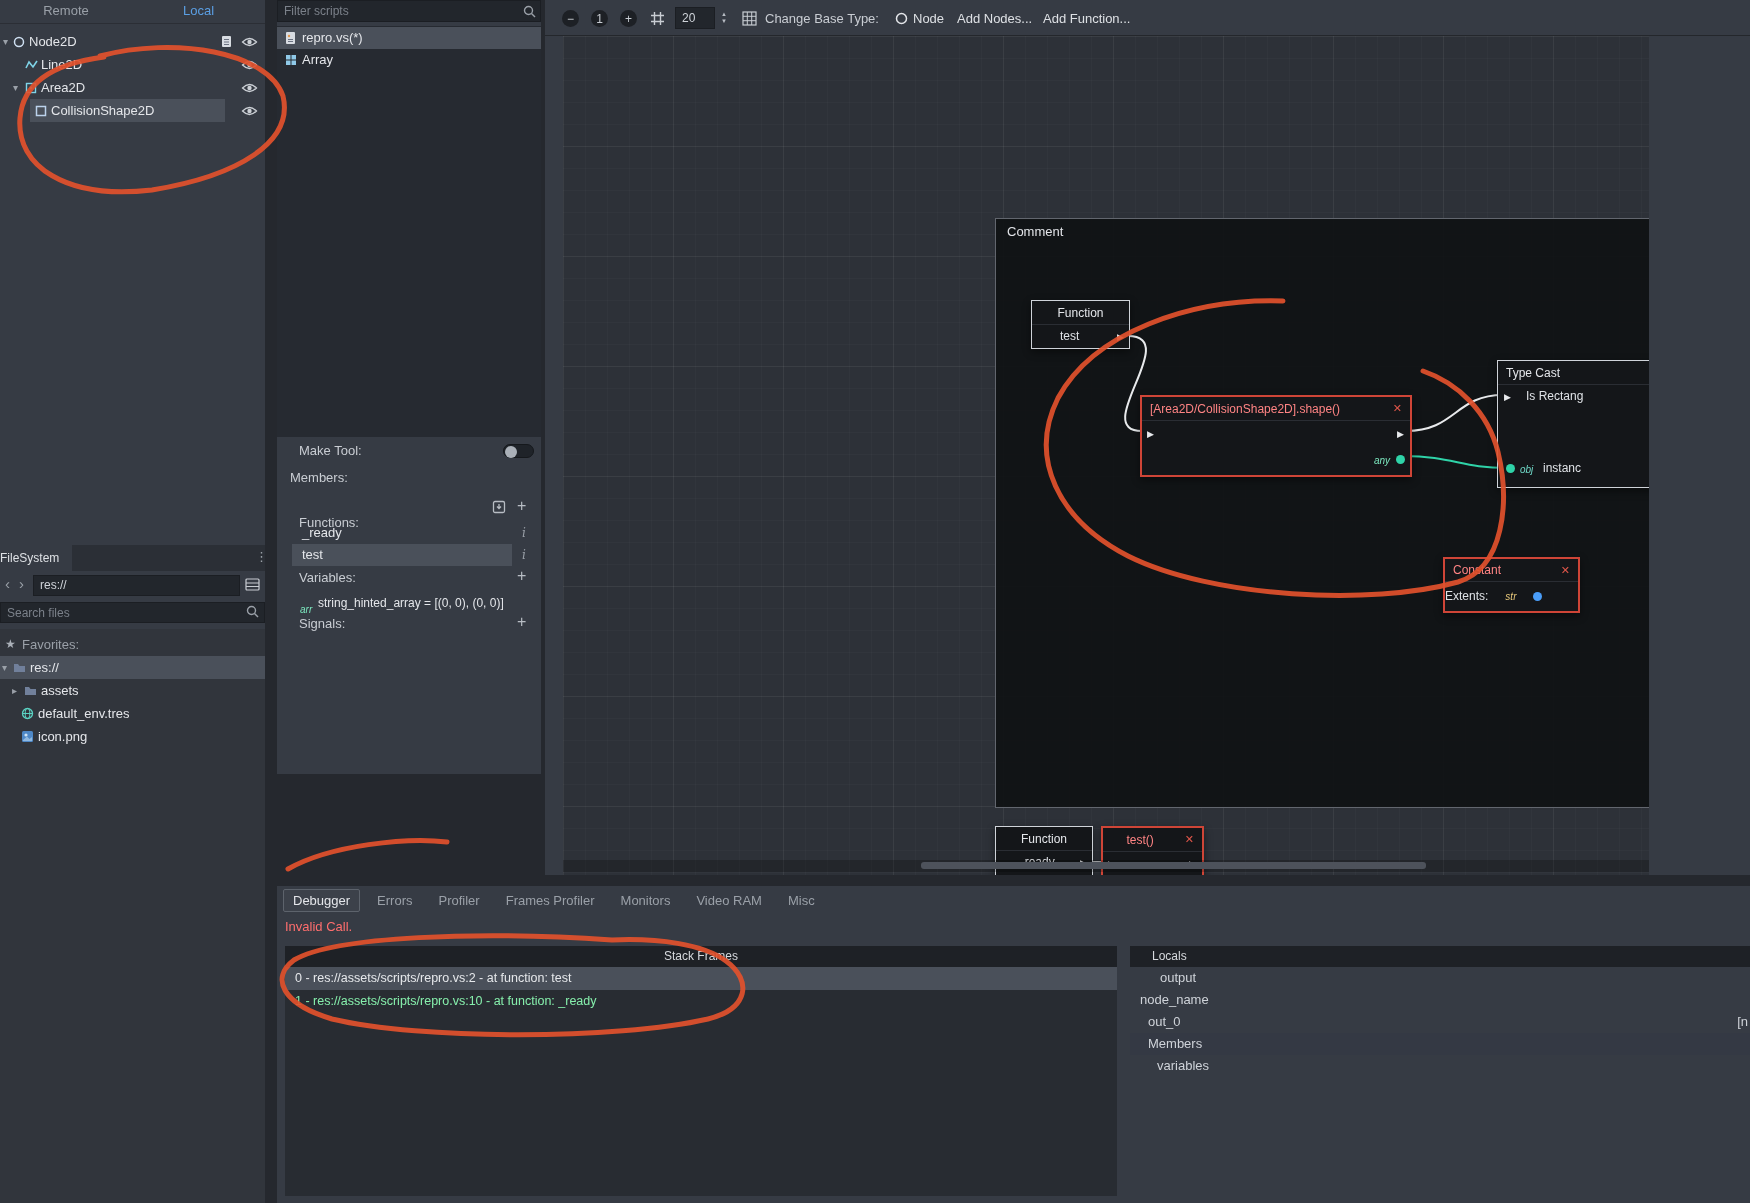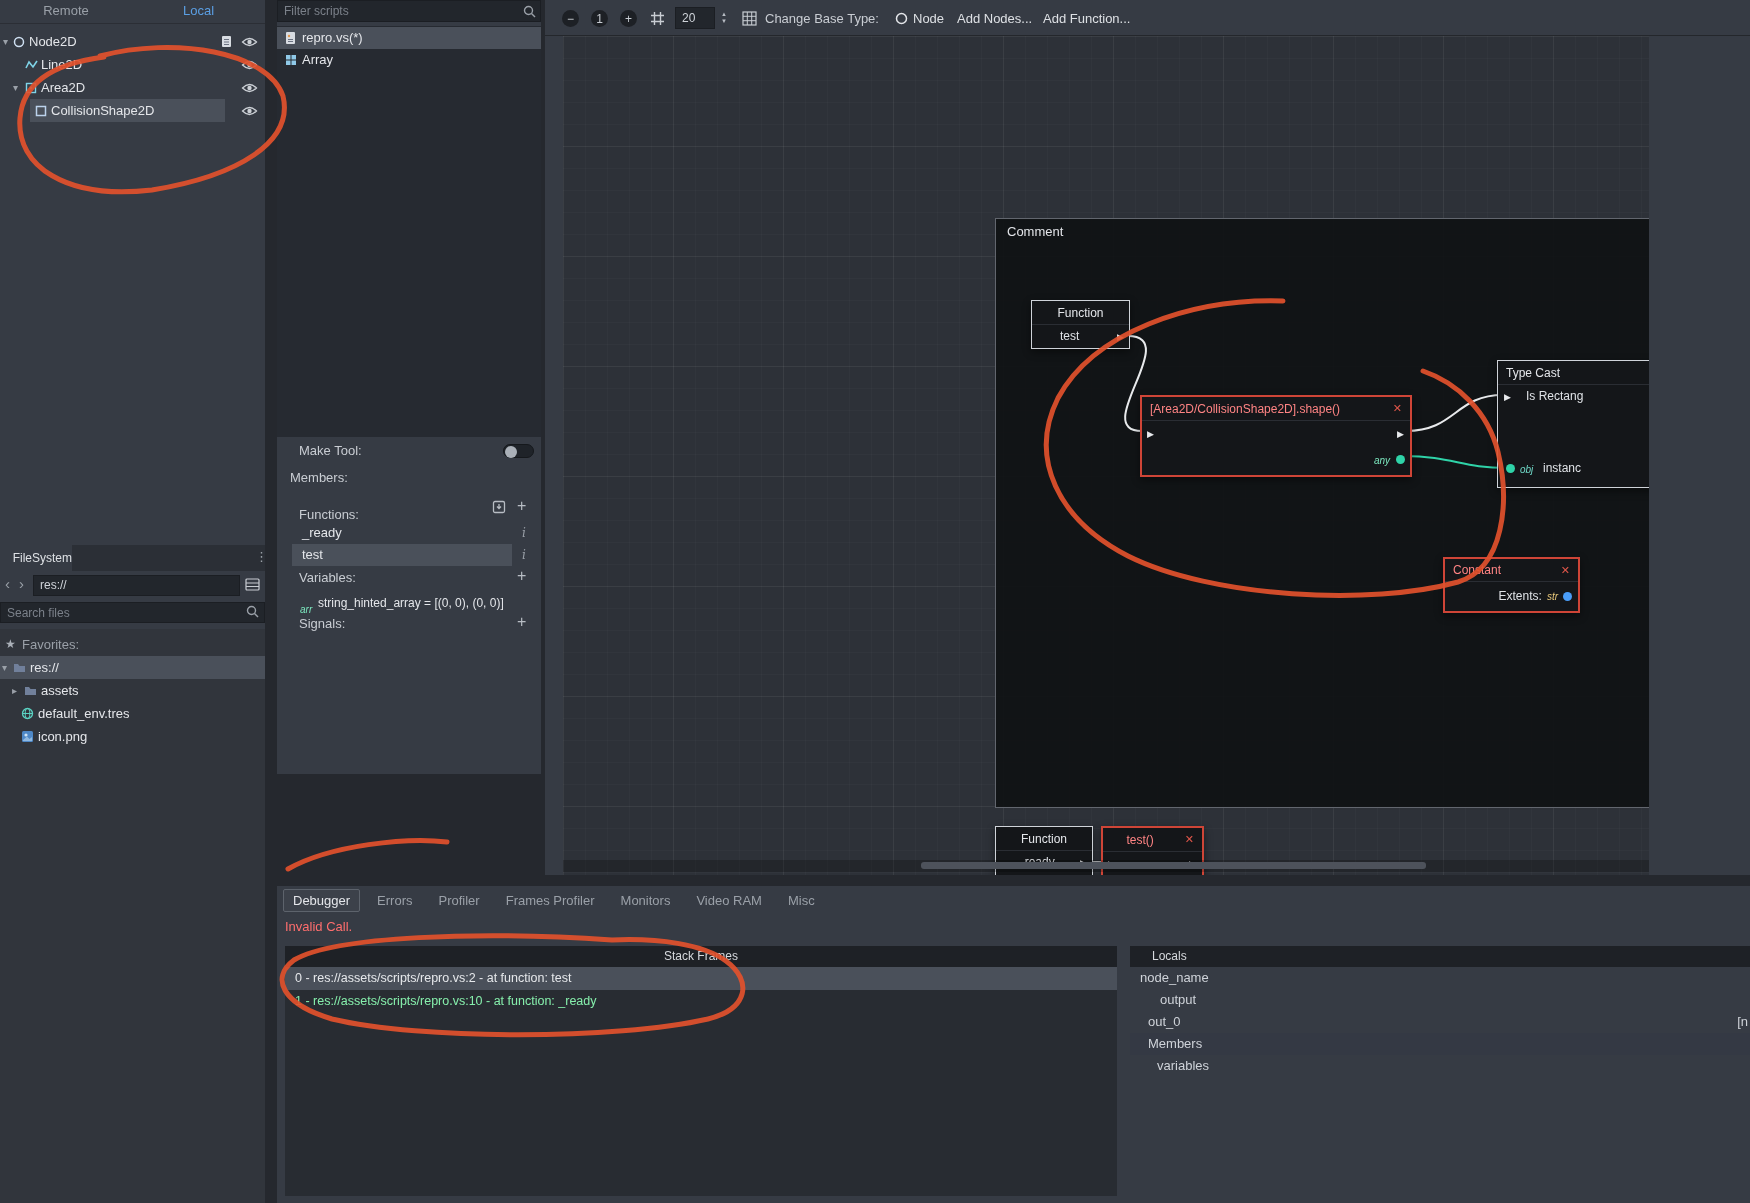--- a/index.html
+++ b/index.html
@@ -131,21 +131,21 @@
       <span class="tl icon eye" style="left:241px;top:6px">
         <svg width="17" height="12">
             <path d="M1.5 6 Q8.5 -1 15.5 6 Q8.5 13 1.5 6 Z" fill="none" stroke="#ccd0d6" stroke-width="1.3"></path>
             <circle cx="8.5" cy="6" r="2.2" fill="#ccd0d6"></circle>
           </svg>
       </span>
     </div>
   </div>
 
   <div class="abs" style="left:0;top:545px;width:265px;height:26px;background:#2b2f36">
-    <div class="abs panel" style="left:0;top:0;width:72px;height:26px;text-align:right;line-height:26px;font-size:12px;color:#dde0e4">
+    <div class="abs panel" style="left:0;top:0;width:72px;height:26px;text-align:left;line-height:26px;font-size:12px;color:#dde0e4">
       <span>FileSystem</span>
     </div>
     <span class="abs muted" style="left:255px;top:4px">⋮</span>
   </div>
   <div class="abs panel" style="left:0;top:571px;width:265px;height:632px">
     <span class="abs muted" style="left:5px;top:4px;font-size:15px">‹</span>
     <span class="abs muted" style="left:19px;top:4px;font-size:15px">›</span>
     <div class="abs tinput" style="left:33px;top:4px;width:207px;height:21px;line-height:19px">res://</div>
     <span class="abs icon" style="left:245px;top:6px">
       <svg width="15" height="15">
@@ -242,21 +242,21 @@
       </div>
     </div>
 
     <div class="abs" style="left:0;top:437px;width:264px;height:438px">
       <span class="abs lbl" style="left:22px;top:6px">Make Tool:</span>
       <span class="abs" style="left:226px;top:7px;width:31px;height:14px;border-radius:7px;background:#1f2329;border:1px solid #15181c">
         <span class="abs" style="left:1px;top:0.5px;width:12px;height:12px;border-radius:50%;background:#aab0b8"></span>
       </span>
       <span class="abs lbl" style="left:13px;top:33px">Members:</span>
 
-      <span class="abs lbl" style="left:22px;top:70px">Functions:</span>
+      <span class="abs lbl" style="left:22px;top:78px">Functions:</span>
       <span class="abs icon" style="left:215px;top:63px">
         <svg width="14" height="14">
             <rect x="1.5" y="1.5" width="11" height="11" rx="1.5" fill="none" stroke="#b8bdc4" stroke-width="1.3"></rect>
             <path d="M7 4 v4 M5 6.5 L7 8.5 L9 6.5" fill="none" stroke="#b8bdc4" stroke-width="1.3"></path>
           </svg>
       </span>
       <span class="abs plus" style="left:240px;top:61px">+</span>
 
       <div class="trow" style="top:85px;height:22px;line-height:22px">
         <span class="tl white" style="left:25px">_ready</span>
@@ -366,21 +366,21 @@
           <span class="abs ttype t-obj" style="left:22px;top:5px">obj</span>
           <span class="abs" style="left:45px;top:2px;color:#dfe2e6">instanc</span>
         </div>
       </div>
 
       <div class="gnode red" style="left:880px;top:521px;width:137px;height:56px">
         <div class="hd" style="height:23px">
           <span class="red-t">Constant</span>
           <span class="x">✕</span>
         </div>
-        <div class="abs" style="left:0;top:23px;width:100%;height:28px;display:flex;align-items:center;justify-content:flex-end;gap:5px;padding-right:6px">
+        <div class="abs" style="left:0;top:23px;width:100%;height:28px;display:flex;align-items:center;gap:17px;padding-right:6px">
           <span style="color:#dfe2e6">Extents:</span>
           <span class="ttype t-str">str</span>
           <span class="dot" style="background:var(--blue-port)"></span>
         </div>
       </div>
 
       <div class="gnode" style="left:432px;top:790px;width:98px;height:60px">
         <div class="hd" style="justify-content:center">
           <span>Function</span>
         </div>
@@ -428,25 +428,25 @@
       </div>
       <div style="height:23px;line-height:23px;padding-left:10px;color:#86efac;font-size:12.5px">
         <span>1 - res://assets/scripts/repro.vs:10 - at function: _ready</span>
       </div>
     </div>
 
     <div class="abs" style="left:853px;top:60px;width:620px;height:250px">
       <div class="hdrbar" style="padding-left:22px">
         <span>Locals</span>
       </div>
+      <div style="height:22px;line-height:22px;padding-left:30px">
+        <span>output</span>
+      </div>
       <div style="height:22px;line-height:22px;padding-left:10px">
         <span>node_name</span>
-      </div>
-      <div style="height:22px;line-height:22px;padding-left:30px">
-        <span>output</span>
       </div>
       <div style="height:22px;line-height:22px;padding-left:18px;position:relative">
         <span>out_0</span>
         <span class="abs" style="right:2px;top:0">[n</span>
       </div>
       <div style="height:22px;line-height:22px;padding-left:18px;background:#343944">
         <span>Members</span>
       </div>
       <div style="height:22px;line-height:22px;padding-left:27px">
         <span>variables</span>

